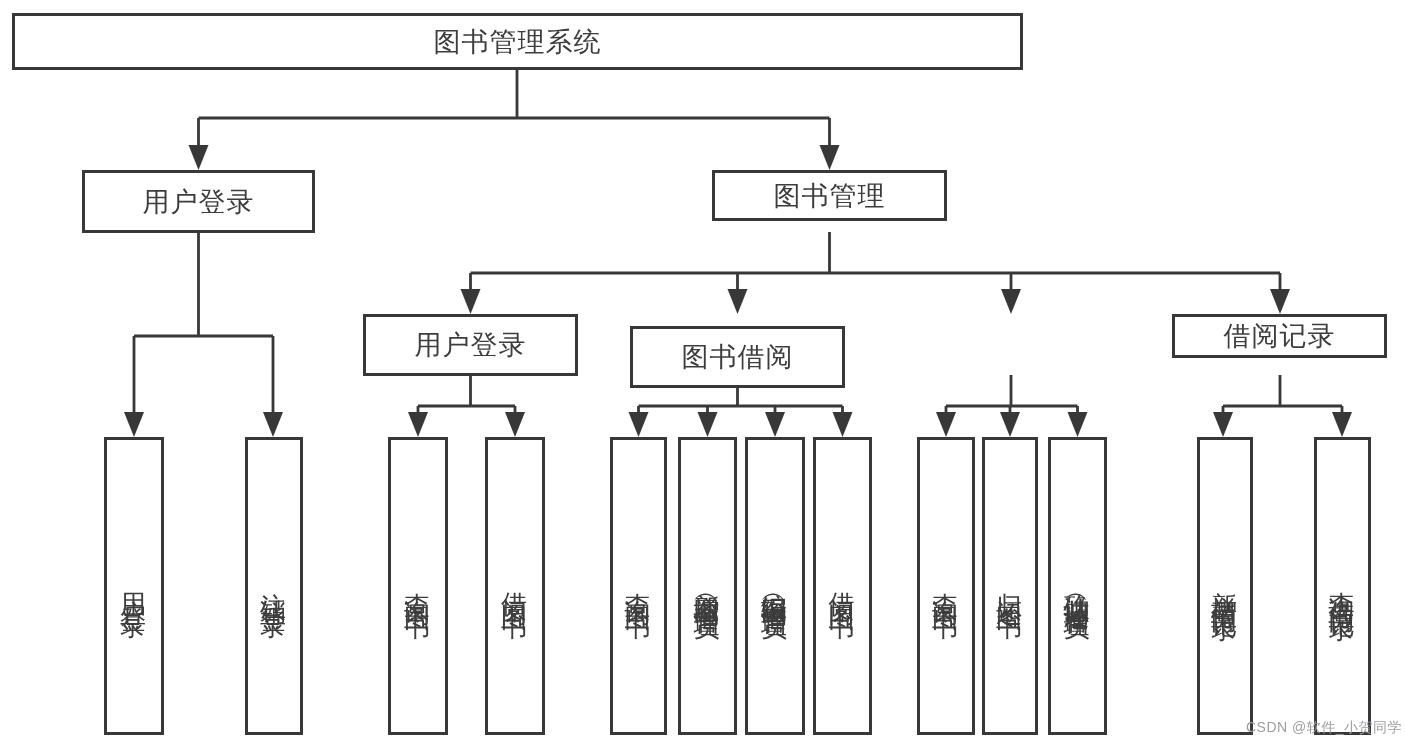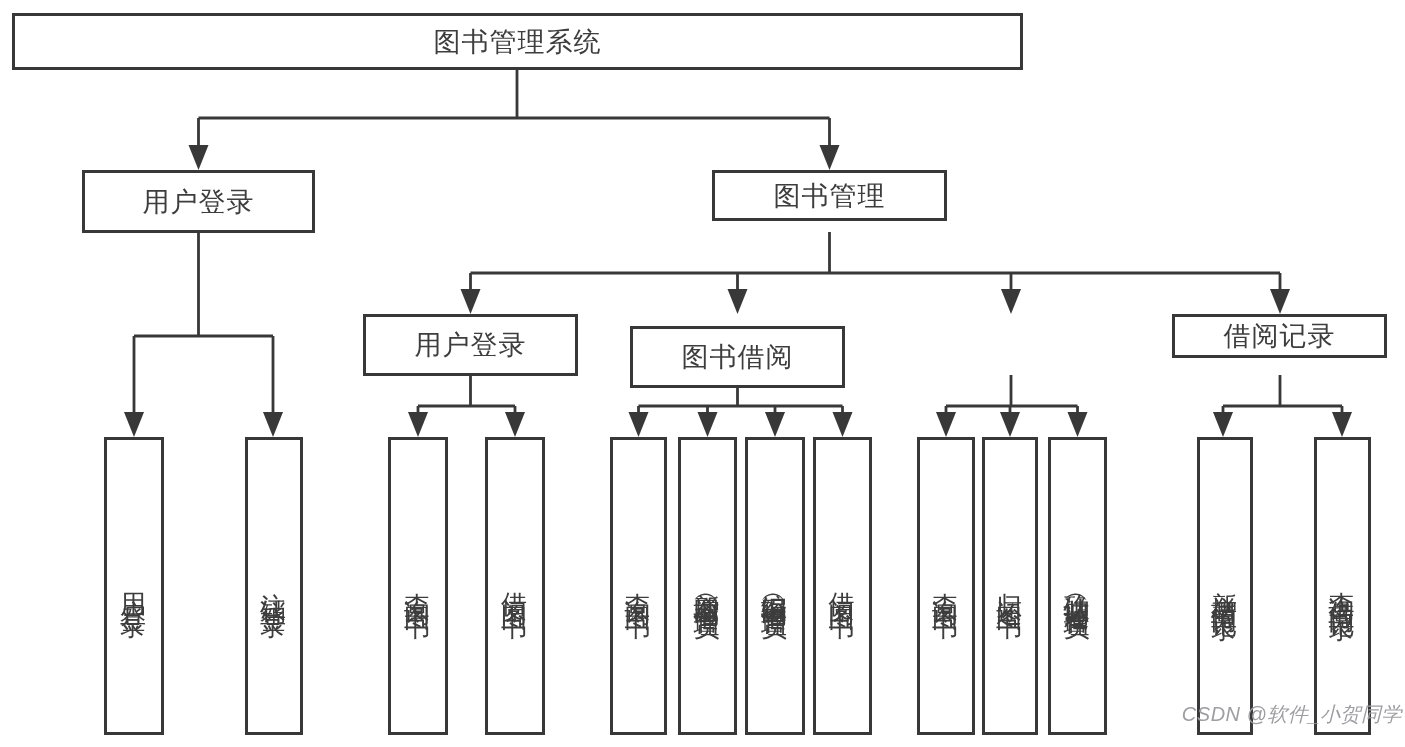--- a/index.html
+++ b/index.html
@@ -24,22 +24,22 @@
   .vbox{
     position:absolute;box-sizing:border-box;border:3px solid var(--line-color);
     background:var(--bg-color);display:flex;align-items:center;justify-content:center;
     top:437px;height:298px;writing-mode:vertical-rl;text-orientation:mixed;
     font-size:26px;color:var(--text-color);z-index:2;
   }
   .ls-s{letter-spacing:7px;}
   .ls-m{letter-spacing:5px;}
   .ls-l{letter-spacing:3px;}
   .watermark{
-    position:absolute;right:3px;bottom:19px;font-size:20px;
-    color:var(--watermark-color);letter-spacing:0.5px;z-index:5;white-space:nowrap;font-style:italic;
+    position:absolute;right:3px;bottom:10px;font-size:14px;
+    color:var(--watermark-color);letter-spacing:0.5px;z-index:5;white-space:nowrap;
   }
 </style>
 </head>
 <body>
 
 <div class="canvas">
 
   <svg class="connectors" viewBox="0 0 1405 747">
     <g>
       <path d="M517 69 V118 M198.5 118 H829.5 M198.5 118 V147 M829.5 118 V147"></path>

